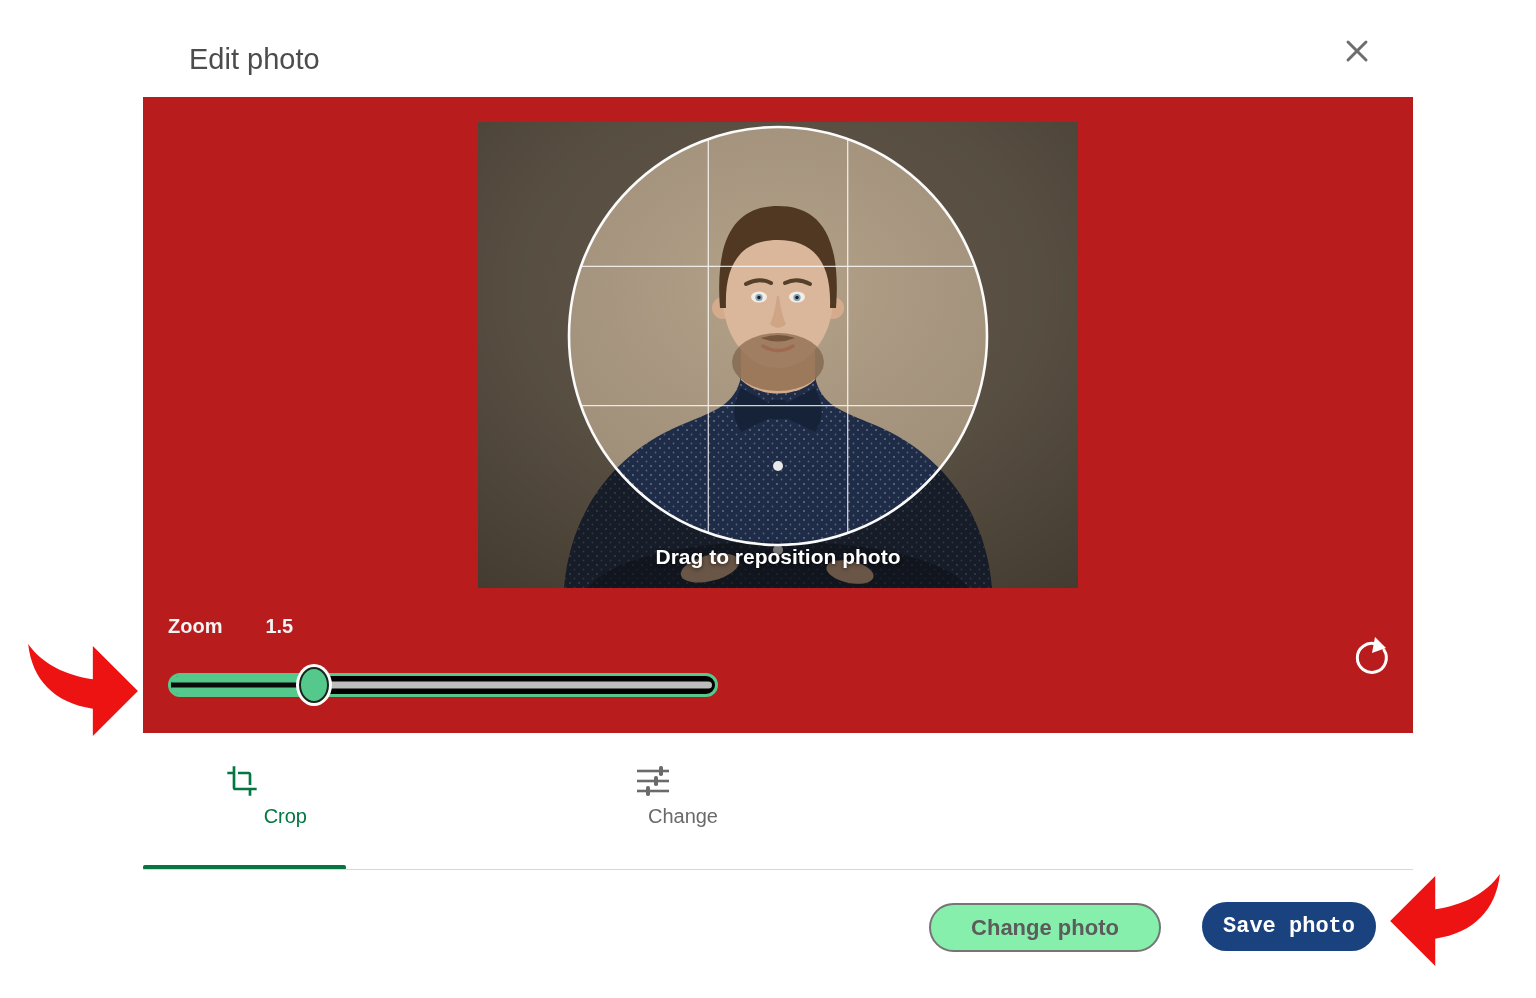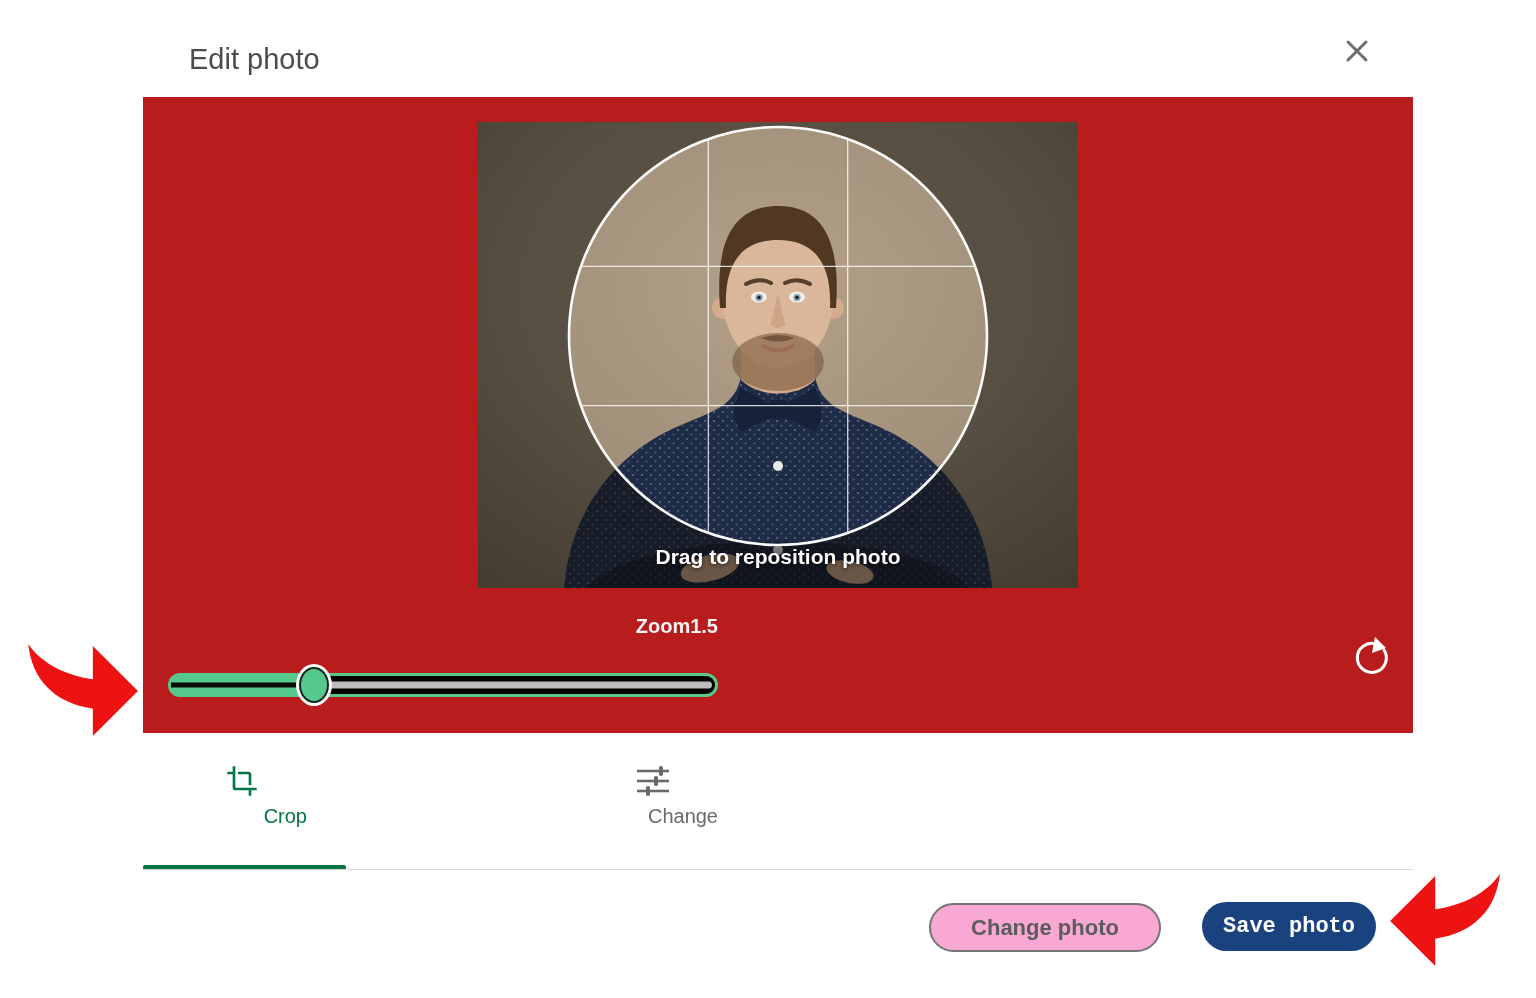--- a/index.html
+++ b/index.html
@@ -21,21 +21,21 @@
 
   .photo-wrap{position:absolute;left:335px;top:25px;width:600px;height:466px;cursor:grab;}
   .photo-wrap svg{position:absolute;left:0;top:0;width:100%;height:100%;display:block;}
   .drag-hint{position:absolute;left:0;right:0;top:423px;text-align:center;color:#fff;
     font-size:21px;font-weight:600;text-shadow:0 1px 4px rgba(0,0,0,.65);}
 
   
   .slider-group{position:absolute;top:516px;width:550px;}
   .slider-group.zoom{left:25px;}
   .slider-group.straighten{left:612px;}
-  .slider-head{display:flex;justify-content:flex-end;align-items:center;height:26px;}
+  .slider-head{display:flex;justify-content:flex-start;align-items:center;height:26px;gap:43px;}
   .slider-head span{color:#f4f4f4;font-size:20px;font-weight:600;}
   .slider-body{position:relative;height:24px;margin-top:34px;}
 
   
   .track-box{position:absolute;left:0;right:0;top:0;height:24px;border:3px solid var(--slider-green);
     border-radius:12px;background:#000;}
   .z-fill{position:absolute;left:0;top:0;bottom:0;background:var(--slider-green);border-radius:8px 0 0 8px;}
   .z-groove-dark{position:absolute;left:0;top:50%;height:5px;transform:translateY(-50%);background:#0a0a0a;}
   .z-groove-gray{position:absolute;right:3px;top:50%;height:7px;transform:translateY(-50%);
     background:#bdbdbd;border-radius:0 4px 4px 0;}
@@ -62,21 +62,21 @@
   .tab-crop{left:177px;}
   .tab-filter{left:382px;}
   .tab-adjust{left:588px;}
   .tab-visibility{left:1257px;}
   .tabs-divider{position:absolute;left:143px;top:869px;width:1270px;height:1px;background:#d8d8d8;}
   .active-underline{position:absolute;left:143px;top:865px;width:203px;height:5px;
     background:var(--accent-green);border-radius:2px;}
 
   
   .change-btn{position:absolute;left:929px;top:903px;width:232px;height:49px;border-radius:25px;
-    border:2px solid #757575;background:#f9a8d4;color:#5c5c5c;font-size:22px;font-weight:600;cursor:pointer;
+    border:2px solid #757575;background:#86efac;color:#5c5c5c;font-size:22px;font-weight:600;cursor:pointer;
     font-family:"Liberation Sans",sans-serif;}
   .save-btn{position:absolute;left:1202px;top:902px;width:174px;height:49px;border-radius:25px;border:none;
     background:var(--primary-blue);color:#fff;font-size:22px;font-weight:600;cursor:pointer;
     font-family:Liberation Mono, monospace;}
 
   
   .arrow{position:absolute;pointer-events:none;}
   .arrow-left{left:26px;top:642px;width:118px;height:98px;}
   .arrow-right{left:1388px;top:872px;width:118px;height:98px;}
 </style>

